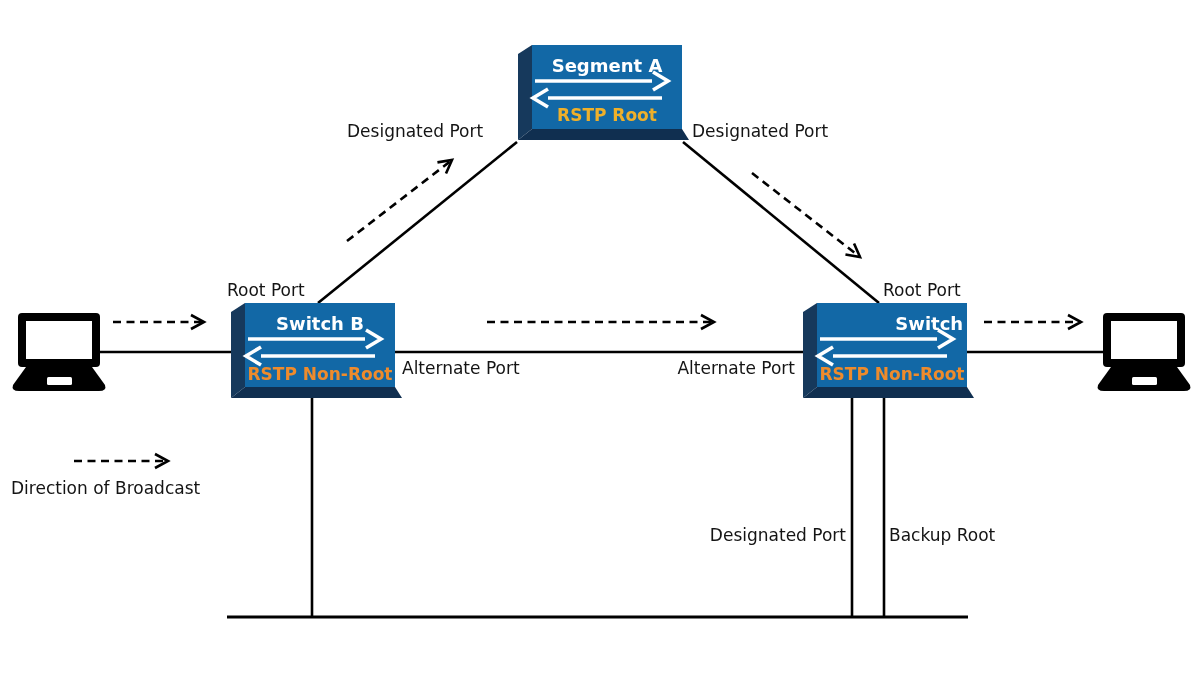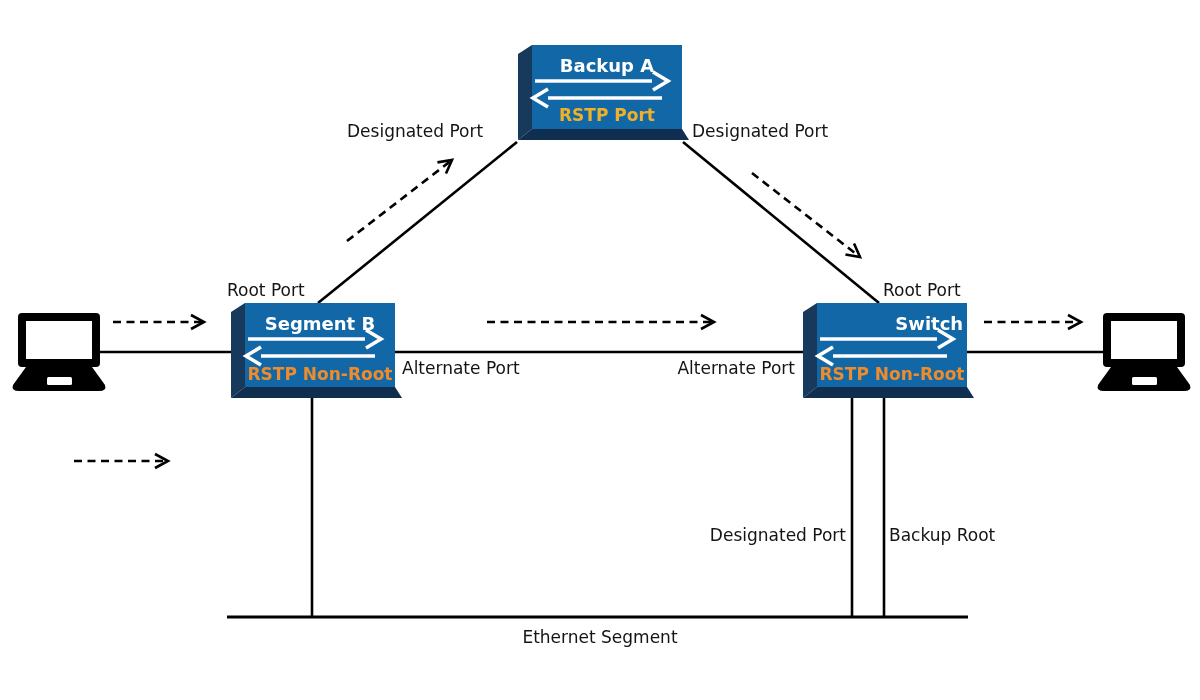--- a/index.html
+++ b/index.html
@@ -111,36 +111,36 @@
     </g>
 
     <g transform="translate(1095,310)">
       <rect class="lap" x="8" y="3" width="82" height="54" rx="4"></rect>
       <rect class="lap-w" x="16" y="11" width="66" height="38"></rect>
       <path class="lap" d="M16,57 L82,57 L95,75 Q97,81 89,81 L9,81 Q1,81 3,75 Z"></path>
       <rect class="lap-w" x="37" y="67" width="25" height="8" rx="1.5"></rect>
     </g>
   </svg>
 
-  <div class="sw-name" style="left:532px;top:55px;">Backup A</div>
-  <div class="sw-role role-root" style="left:532px;top:105px;">RSTP Port</div>
+  <div class="sw-name" style="left:532px;top:55px;">Segment A</div>
+  <div class="sw-role role-root" style="left:532px;top:105px;">RSTP Root</div>
 
-  <div class="sw-name" style="left:245px;top:313px;">Segment B</div>
+  <div class="sw-name" style="left:245px;top:313px;">Switch B</div>
   <div class="sw-role role-nonroot" style="left:245px;top:364px;">RSTP Non-Root</div>
 
   <div class="sw-name" style="left:864px;top:313px;">Switch C</div>
   <div class="sw-role role-nonroot" style="left:817px;top:364px;">RSTP Non-Root</div>
 
   <div class="lbl" style="left:347px;top:120px;">Designated Port</div>
   <div class="lbl" style="left:692px;top:120px;">Designated Port</div>
 
   <div class="lbl" style="left:227px;top:279px;">Root Port</div>
   <div class="lbl" style="left:883px;top:279px;">Root Port</div>
 
   <div class="lbl" style="left:402px;top:357px;">Alternate Port</div>
   <div class="lbl ta-r" style="left:655px;top:357px;width:140px;">Alternate Port</div>
 
   <div class="lbl ta-r" style="left:686px;top:524px;width:160px;">Designated Port</div>
   <div class="lbl" style="left:889px;top:524px;">Backup Root</div>
 
-  <div class="lbl ta-c" style="left:450px;top:626px;width:300px;">Ethernet Segment</div>
 
+  <div class="lbl" style="left:11px;top:477px;">Direction of Broadcast</div>
 </div>
 
 </body></html>

